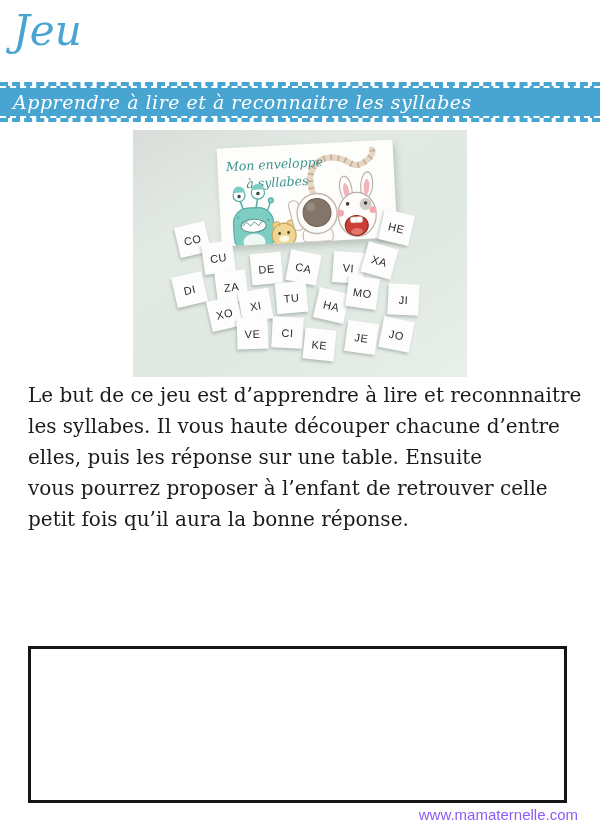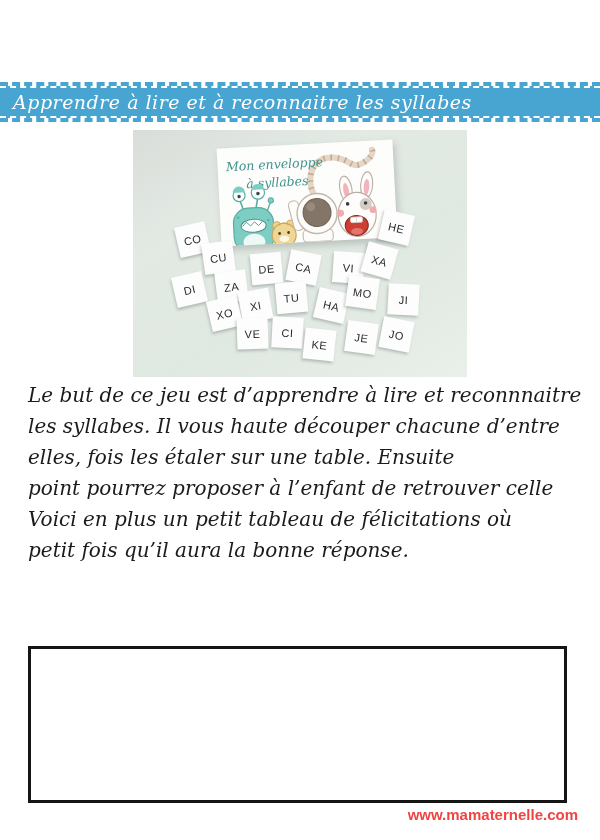--- a/index.html
+++ b/index.html
@@ -38,37 +38,38 @@
   .tile{
     position:absolute;width:31px;height:31px;background:#fcfdfc;
     box-shadow:-1px 2px 3px rgba(90,100,95,.35);
     display:flex;align-items:center;justify-content:center;
     font-family:"Liberation Sans",sans-serif;font-size:11px;letter-spacing:.5px;color:#2a2a2a;
   }
   
   .bodytext{position:absolute;left:28px;top:380px;width:560px;}
   .line{
     white-space:nowrap;height:31px;line-height:31px;
-    font-style:italic;font-size:20px;color:#1b1b1b;
+    font-size:20px;color:#1b1b1b;
   }
   
   .scorebox{
     position:absolute;left:28px;top:646px;width:539px;height:157px;
     box-sizing:border-box;border:3px solid #151515;background:#ffffff;
   }
   .siteurl{
     position:absolute;right:22px;top:806px;
-    font-family:"Liberation Sans",sans-serif;font-size:15px;color:#ef4444;font-weight:bold;
+    font-family:"Liberation Sans",sans-serif;font-size:15px;color:#8b5cf6;
   }
 </style>
 </head>
 <body>
 
 <div class="page">
 
+  <div class="jeu">Jeu</div>
 
   <div class="banner">
     <div class="banner-inner">
       <span>Apprendre à lire et à reconnaitre les syllabes</span>
     </div>
   </div>
 
   <div class="photo">
     <div class="envelope">
       <svg viewBox="0 0 176 98">
@@ -156,23 +157,22 @@
         <div class="tile" style="left: 139px; top: 187px; transform: rotate(3deg);">CI</div>
         <div class="tile" style="left: 171px; top: 199px; transform: rotate(6deg);">KE</div>
         <div class="tile" style="left: 213px; top: 192px; transform: rotate(8deg);">JE</div>
         <div class="tile" style="left: 248px; top: 189px; transform: rotate(11deg);">JO</div>
       </div>
   </div>
 
   <div class="bodytext">
     <div class="line">Le but de ce jeu est d’apprendre à lire et reconnnaitre</div>
     <div class="line">les syllabes. Il vous haute découper chacune d’entre</div>
-    <div class="line">elles, fois les étaler sur une table. Ensuite</div>
-    <div class="line">point pourrez proposer à l’enfant de retrouver celle</div>
-    <div class="line">Voici en plus un petit tableau de félicitations où</div>
+    <div class="line">elles, puis les réponse sur une table. Ensuite</div>
+    <div class="line">vous pourrez proposer à l’enfant de retrouver celle</div>
     <div class="line">petit fois qu’il aura la bonne réponse.</div>
   </div>
 
   <div class="scorebox"></div>
 
   <div class="siteurl">www.mamaternelle.com</div>
 
 </div>
 
 </body></html>

